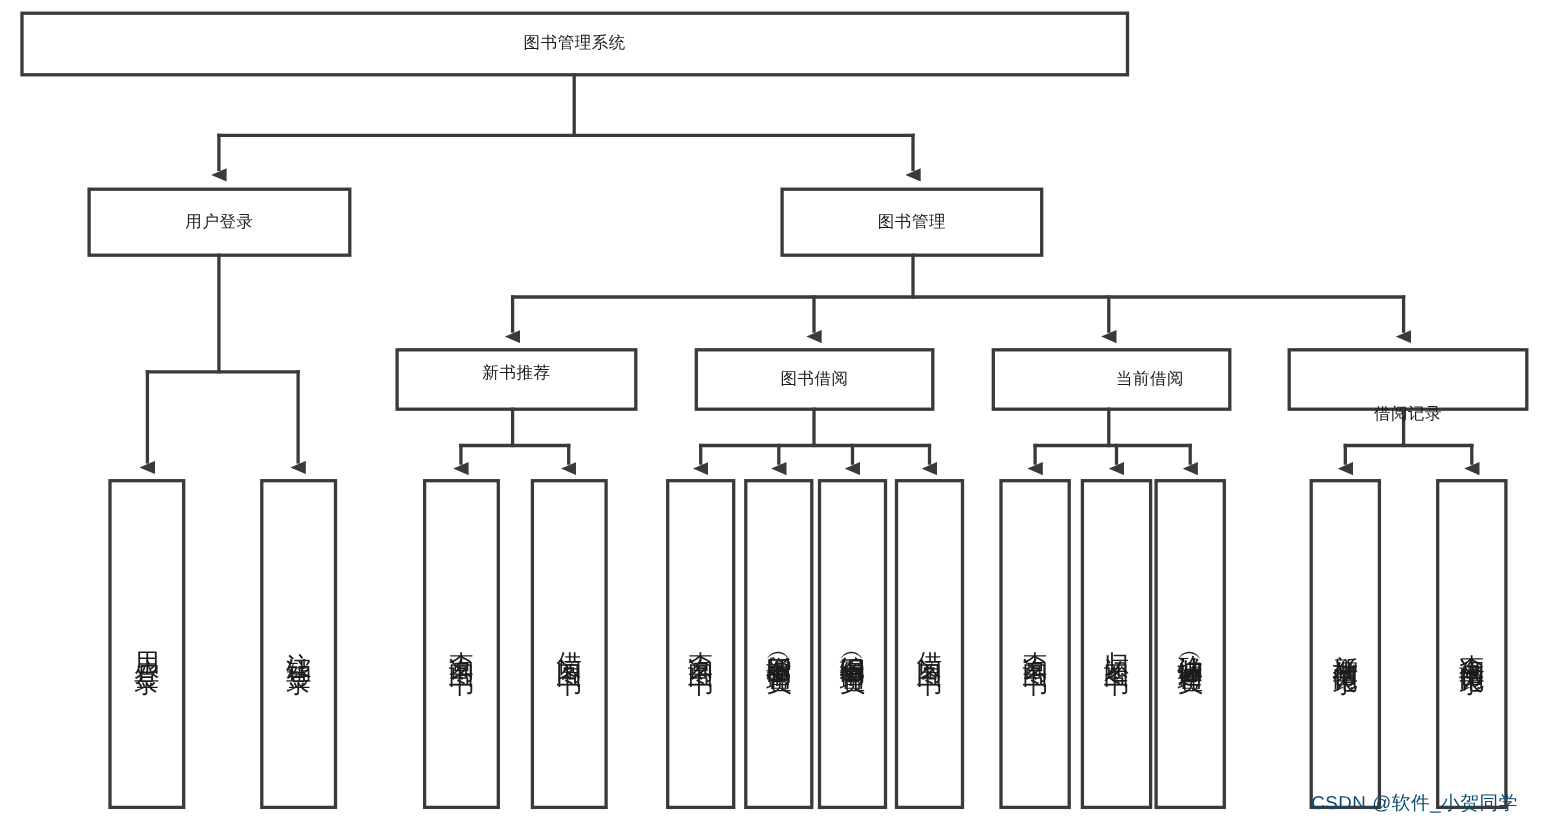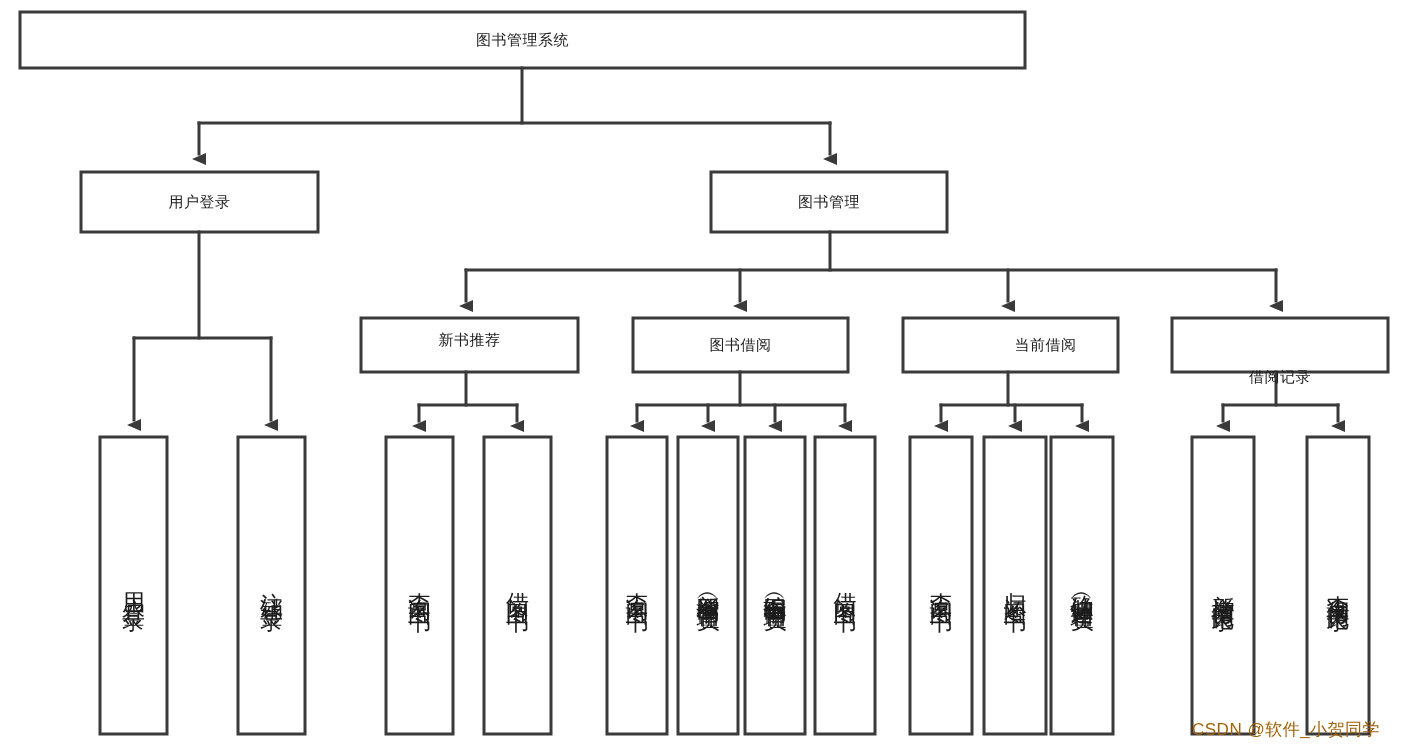--- a/index.html
+++ b/index.html
@@ -59,21 +59,21 @@
   .node-label.vertical {
     writing-mode: vertical-rl;
     text-orientation: upright;
     font-size: 23px;
     letter-spacing: 6px;
     line-height: 1.0;
     white-space: nowrap;
   }
   .watermark {
     position: absolute;
-    color: #a16207;
+    color: #0c4a6e;
     font-size: 17px;
     font-family: "Liberation Sans", "DejaVu Sans", sans-serif;
     white-space: nowrap;
     letter-spacing: 0.5px;
   }
 </style>
 </head>
 <body>
 
 <div id="diagram-root">

